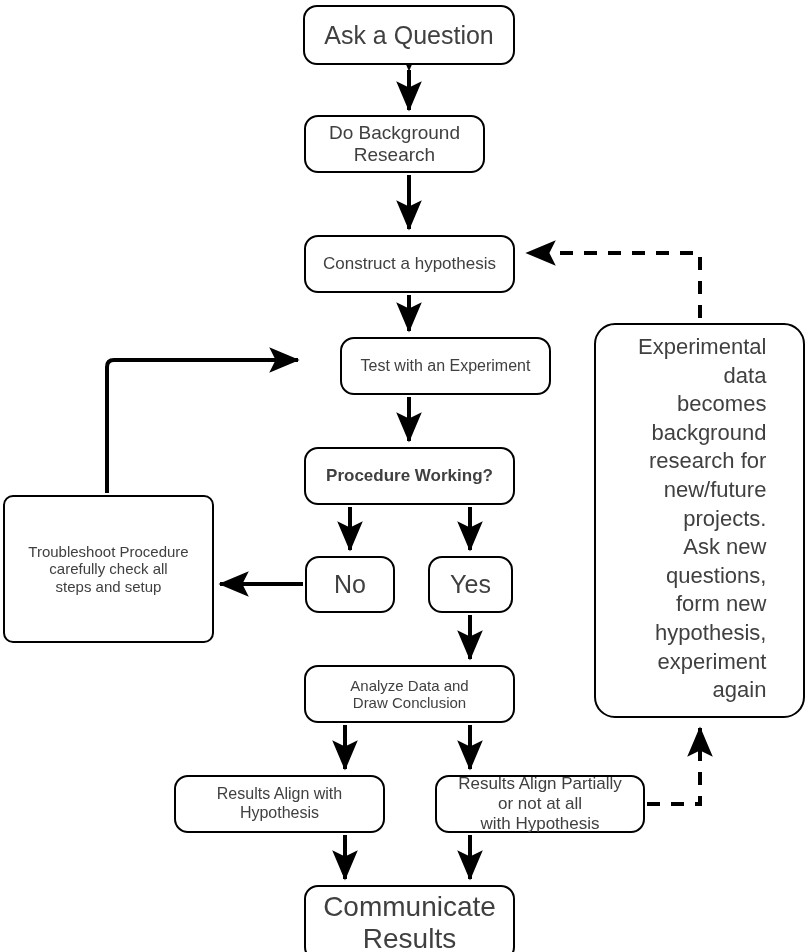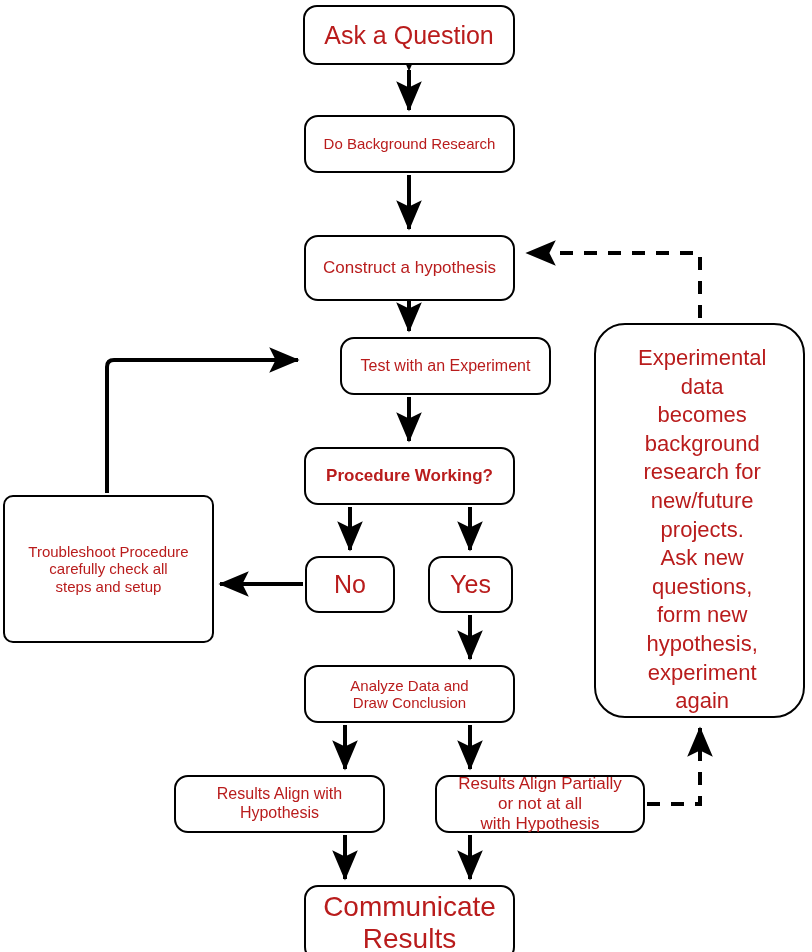--- a/index.html
+++ b/index.html
@@ -29,44 +29,44 @@
   .node {
     position: absolute;
     box-sizing: border-box;
     background: #ffffff;
     border: 2px solid #000000;
     border-radius: 14px;
     display: flex;
     align-items: center;
     justify-content: center;
     text-align: center;
-    color: #b91c1c;
+    color: #404040;
     line-height: 1.16;
     padding: 2px 6px;
     z-index: 2;
   }
   .node .label {
     display: block;
     white-space: pre-line;
   }
   .n-ask        { left: 303px; top: 5px;   width: 212px; height: 60px;  font-size: 25px; }
-  .n-bg         { left: 304px; top: 115px; width: 211px; height: 58px;  font-size: 15px; }
-  .n-hyp        { left: 304px; top: 235px; width: 211px; height: 66px;  font-size: 17px; }
+  .n-bg         { left: 304px; top: 115px; width: 181px; height: 58px;  font-size: 19px; }
+  .n-hyp        { left: 304px; top: 235px; width: 211px; height: 58px;  font-size: 17px; }
   .n-test       { left: 304px; top: 337px; width: 211px; height: 58px;  font-size: 16px; margin-left: 36px; }
   .n-proc       { left: 304px; top: 447px; width: 211px; height: 58px;  font-size: 17px; font-weight: bold; }
   .n-no         { left: 305px; top: 556px; width: 90px;  height: 57px;  font-size: 25px; }
   .n-yes        { left: 428px; top: 556px; width: 85px;  height: 57px;  font-size: 25px; }
   .n-trouble    { left: 3px;   top: 495px; width: 211px; height: 148px; font-size: 15px; border-radius: 10px; }
   .n-analyze    { left: 304px; top: 665px; width: 211px; height: 58px;  font-size: 15px; }
   .n-align      { left: 174px; top: 775px; width: 211px; height: 58px;  font-size: 16px; }
   .n-partial    { left: 435px; top: 775px; width: 210px; height: 58px;  font-size: 17px; }
   .n-comm       { left: 304px; top: 885px; width: 211px; height: 76px;  font-size: 28px; }
   .n-exp        { left: 594px; top: 323px; width: 211px; height: 395px; font-size: 22px;
-                  border-radius: 31px; align-items: flex-start; justify-content: flex-start;
-                  padding: 19px 10px 8px 42px; text-align: center; line-height: 1.30; }
+                  border-radius: 21px; align-items: flex-start; justify-content: flex-start;
+                  padding: 8px 10px 8px 42px; text-align: right; line-height: 1.30; }
 </style>
 </head>
 <body>
 
 <div id="canvas">
 
   <svg id="edges" viewBox="0 0 812 952" width="812" height="952" xmlns="http://www.w3.org/2000/svg">
     <defs>
       <marker id="ah" markerWidth="9" markerHeight="9" refX="7.2" refY="3.2" orient="auto" markerUnits="strokeWidth">
         <path d="M0,0 L7.6,3.2 L0,6.4 L1.6,3.2 z" fill="#000000"></path>

